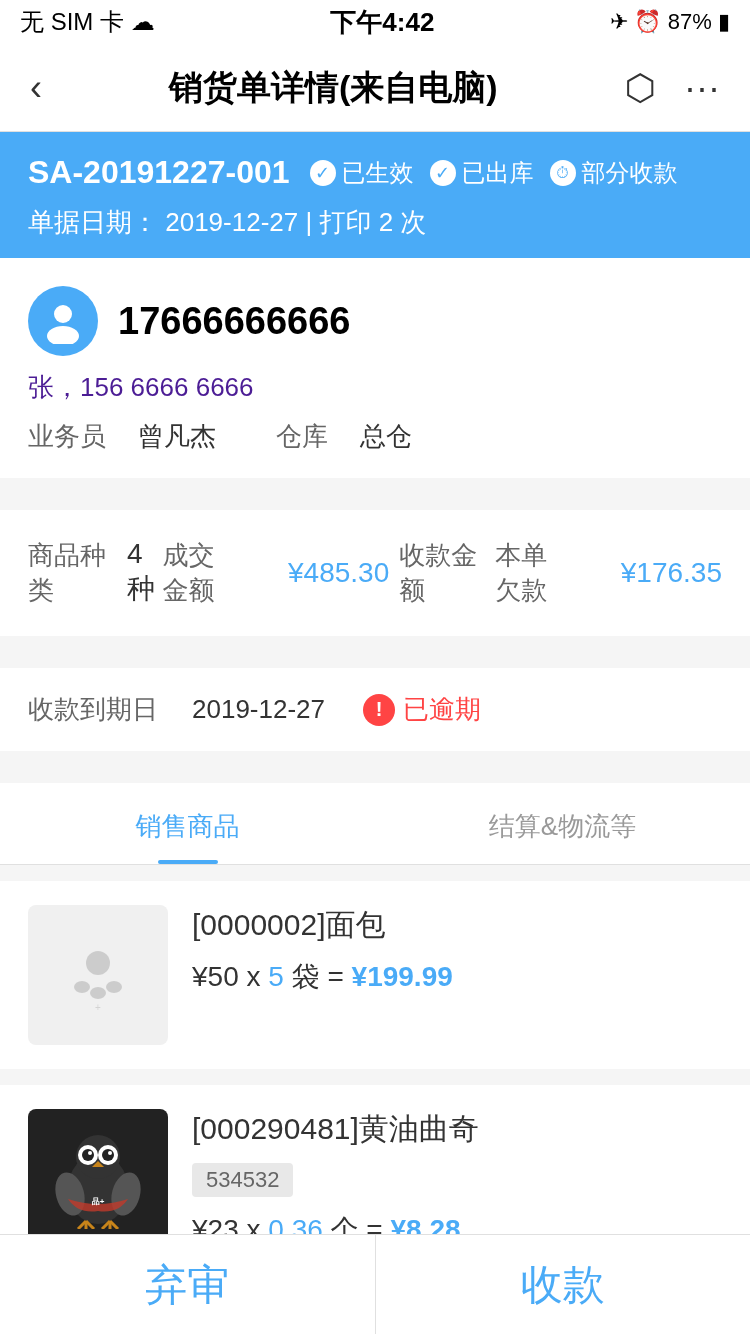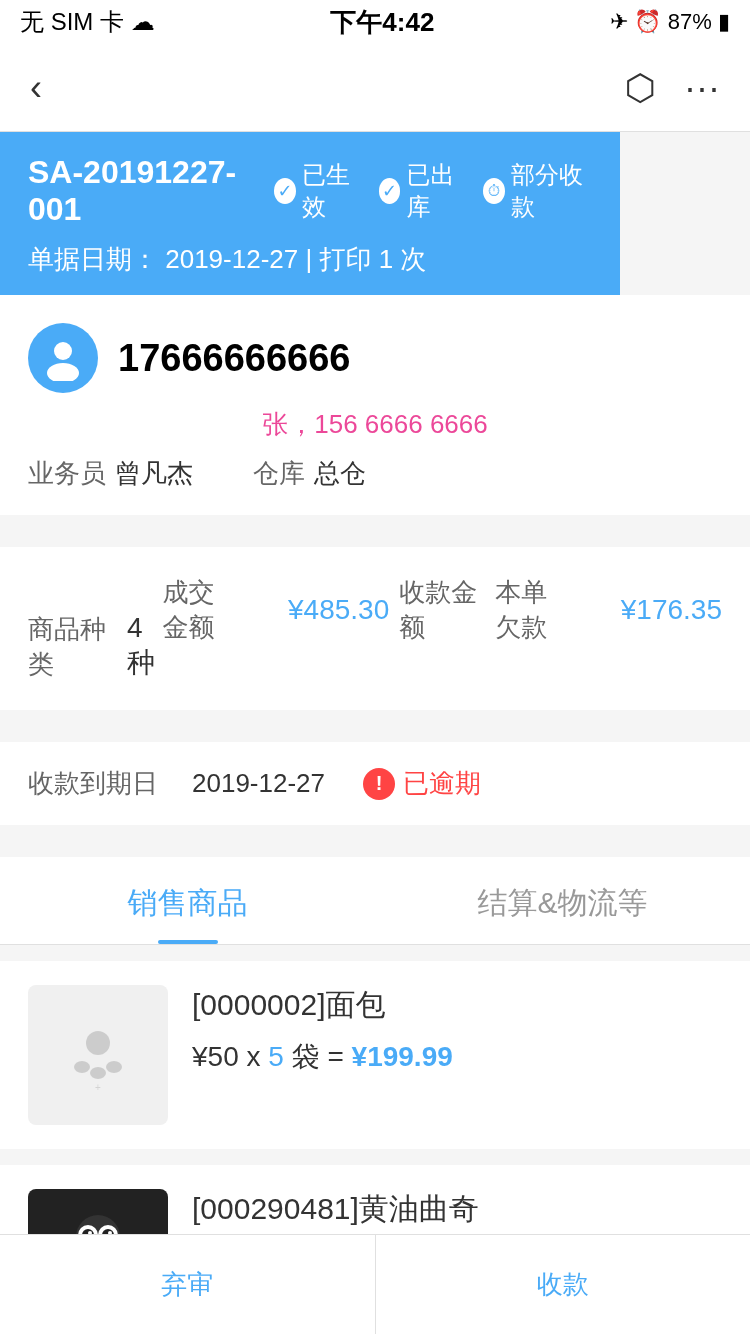--- a/index.html
+++ b/index.html
@@ -48,21 +48,21 @@
     .nav-icon {
       font-size: 36px;
       color: #333;
       cursor: pointer;
     }
     .nav-right { display: flex; align-items: center; gap: 28px; }
 
     
     .blue-header {
       background: #4aabf7;
-      width: 620px;
+      width: 750px;
       padding: 22px 28px 18px;
     }
     .blue-header-top {
       display: flex;
       align-items: center;
       gap: 20px;
       margin-bottom: 14px;
     }
     .order-number {
       font-size: 32px;
@@ -120,56 +120,54 @@
       justify-content: center;
     }
     .avatar svg { width: 46px; height: 46px; }
     .customer-name {
       font-size: 38px;
       font-weight: 600;
       color: #000;
     }
     .customer-sub {
       font-size: 26px;
-      color: #ec4899;
+      color: #4c1d95;
       margin-bottom: 14px;
       padding-left: 0;
-      text-align: center;
     }
     .customer-meta {
       display: flex;
       align-items: center;
       gap: 60px;
       font-size: 26px;
       color: #666;
     }
     .customer-meta-item {
       display: flex;
       align-items: center;
-      gap: 9px;
+      gap: 32px;
     }
     .meta-label { color: #666; }
     .meta-value { color: #333; font-weight: 500; }
 
     
     .summary-section {
       background: #fff;
       padding: 28px 28px;
       margin-bottom: 16px;
     }
     .summary-grid {
       display: flex;
       justify-content: space-between;
       align-items: flex-start;
     }
     .summary-left {
       display: flex;
       align-items: center;
       gap: 14px;
-      margin-top: 37px;
     }
     .summary-label { font-size: 26px; color: #666; }
     .summary-value { font-size: 28px; color: #333; font-weight: 500; }
     .summary-right {
       display: flex;
       flex-direction: row;
       align-items: flex-end;
       gap: 10px;
     }
     .summary-row {
@@ -217,21 +215,21 @@
       margin-bottom: 0;
     }
     .tabs-row {
       display: flex;
       border-bottom: 1px solid #e0e0e0;
     }
     .tab-item {
       flex: 1;
       text-align: center;
       padding: 26px 0 20px;
-      font-size: 30px;
+      font-size: 26px;
       color: #999;
       position: relative;
       cursor: pointer;
     }
     .tab-item.active {
       color: #4aabf7;
     }
     .tab-item.active::after {
       content: '';
       position: absolute;
@@ -311,21 +309,21 @@
       border-top: 1px solid #e0e0e0;
       display: flex;
       align-items: center;
     }
     .bottom-btn {
       flex: 1;
       height: 100%;
       display: flex;
       align-items: center;
       justify-content: center;
-      font-size: 26px;
+      font-size: 42px;
       cursor: pointer;
     }
     .bottom-btn.abandon { color: #4aabf7; border-right: 1px solid #e0e0e0; }
     .bottom-btn.collect { color: #4aabf7; text-align: center; }
 
     
     .section-divider {
       width: 750px;
       height: 16px;
       background: #f5f5f5;
@@ -342,20 +340,21 @@
   <div class="status-right">
     <span>✈</span>
     <span>⏰</span>
     <span>87%</span>
     <span>▮</span>
   </div>
 </div>
 
 <div class="nav-bar">
   <span class="nav-icon">‹</span>
+  <span class="nav-title">销货单详情(来自电脑)</span>
   <div class="nav-right">
     <span class="nav-icon">⬡</span>
     <span class="nav-icon">···</span>
   </div>
 </div>
 
 <div class="blue-header">
   <div class="blue-header-top">
     <span class="order-number">SA-20191227-001</span>
     <div class="status-badges">
@@ -369,21 +368,21 @@
       </div>
       <div class="badge">
         <div class="badge-icon clock">⏱</div>
         <span>部分收款</span>
       </div>
     </div>
   </div>
   <div class="blue-header-bottom">
     <span>单据日期：</span>
     <span>2019-12-27</span>
-    <span>| 打印 1 次</span>
+    <span>| 打印 2 次</span>
   </div>
 </div>
 
 <div class="customer-section">
   <div class="customer-top">
     <div class="avatar">
       <svg viewBox="0 0 46 46" fill="white">
         <circle cx="23" cy="16" r="9"></circle>
         <ellipse cx="23" cy="38" rx="16" ry="10"></ellipse>
       </svg>

